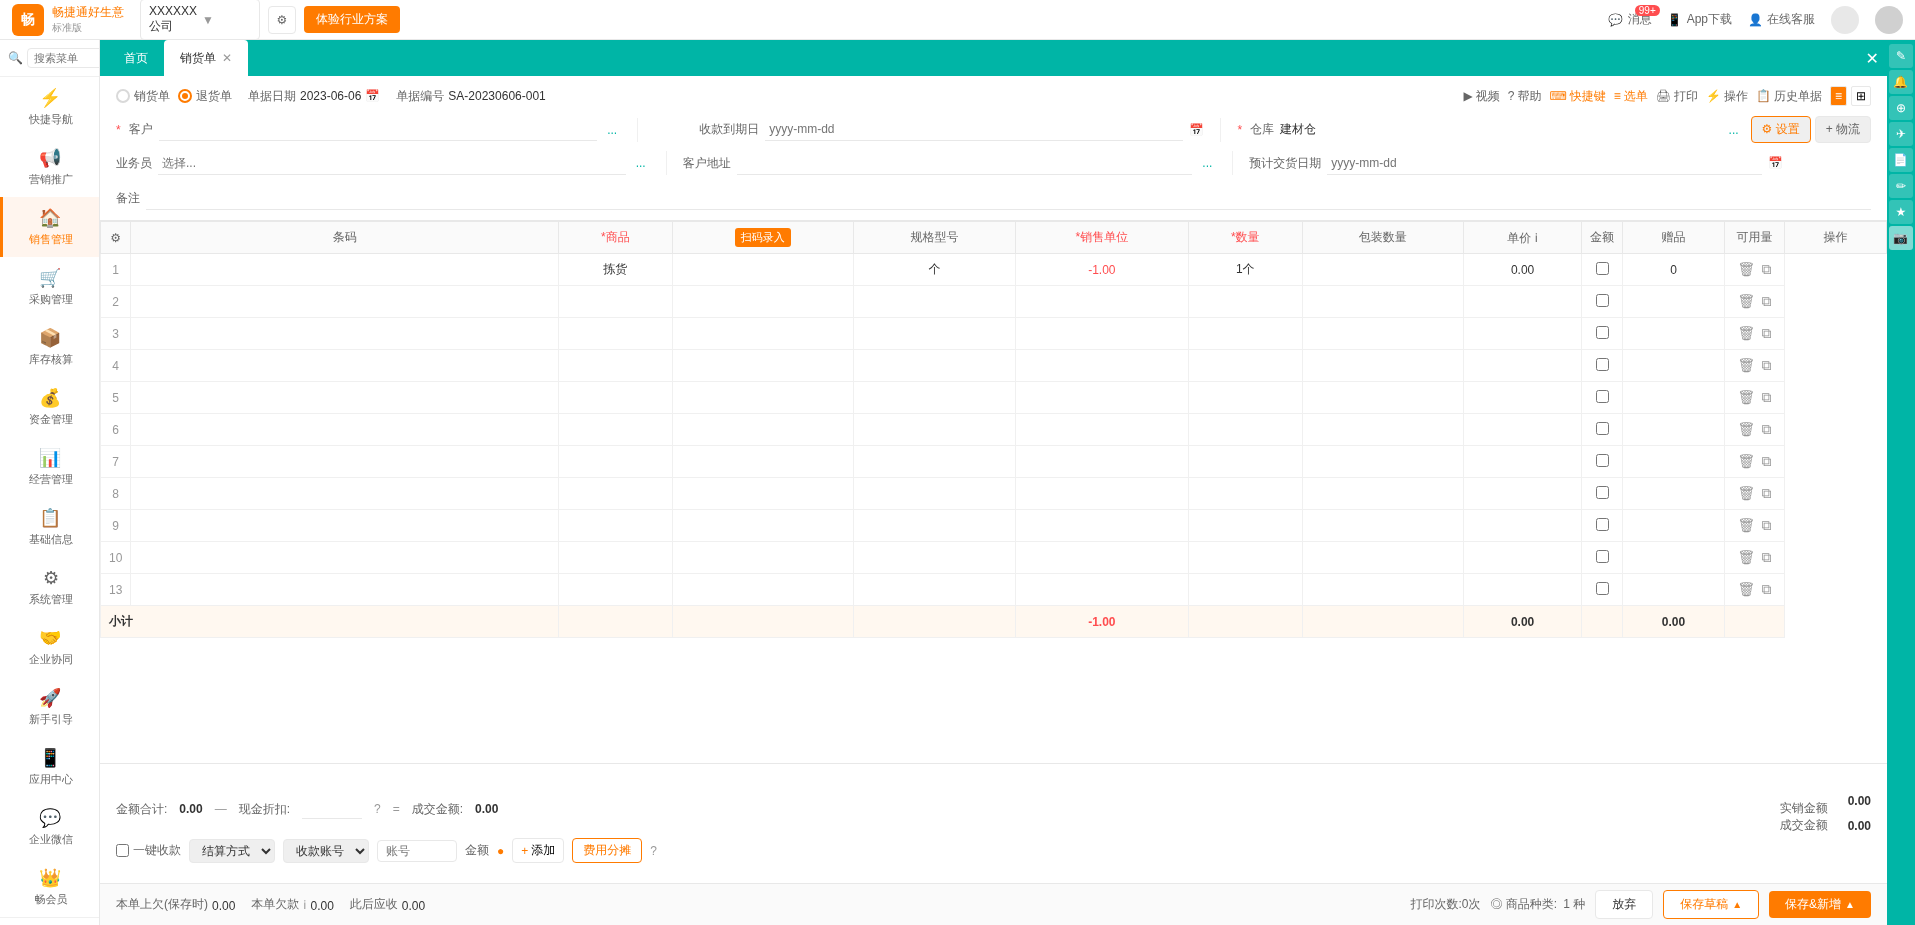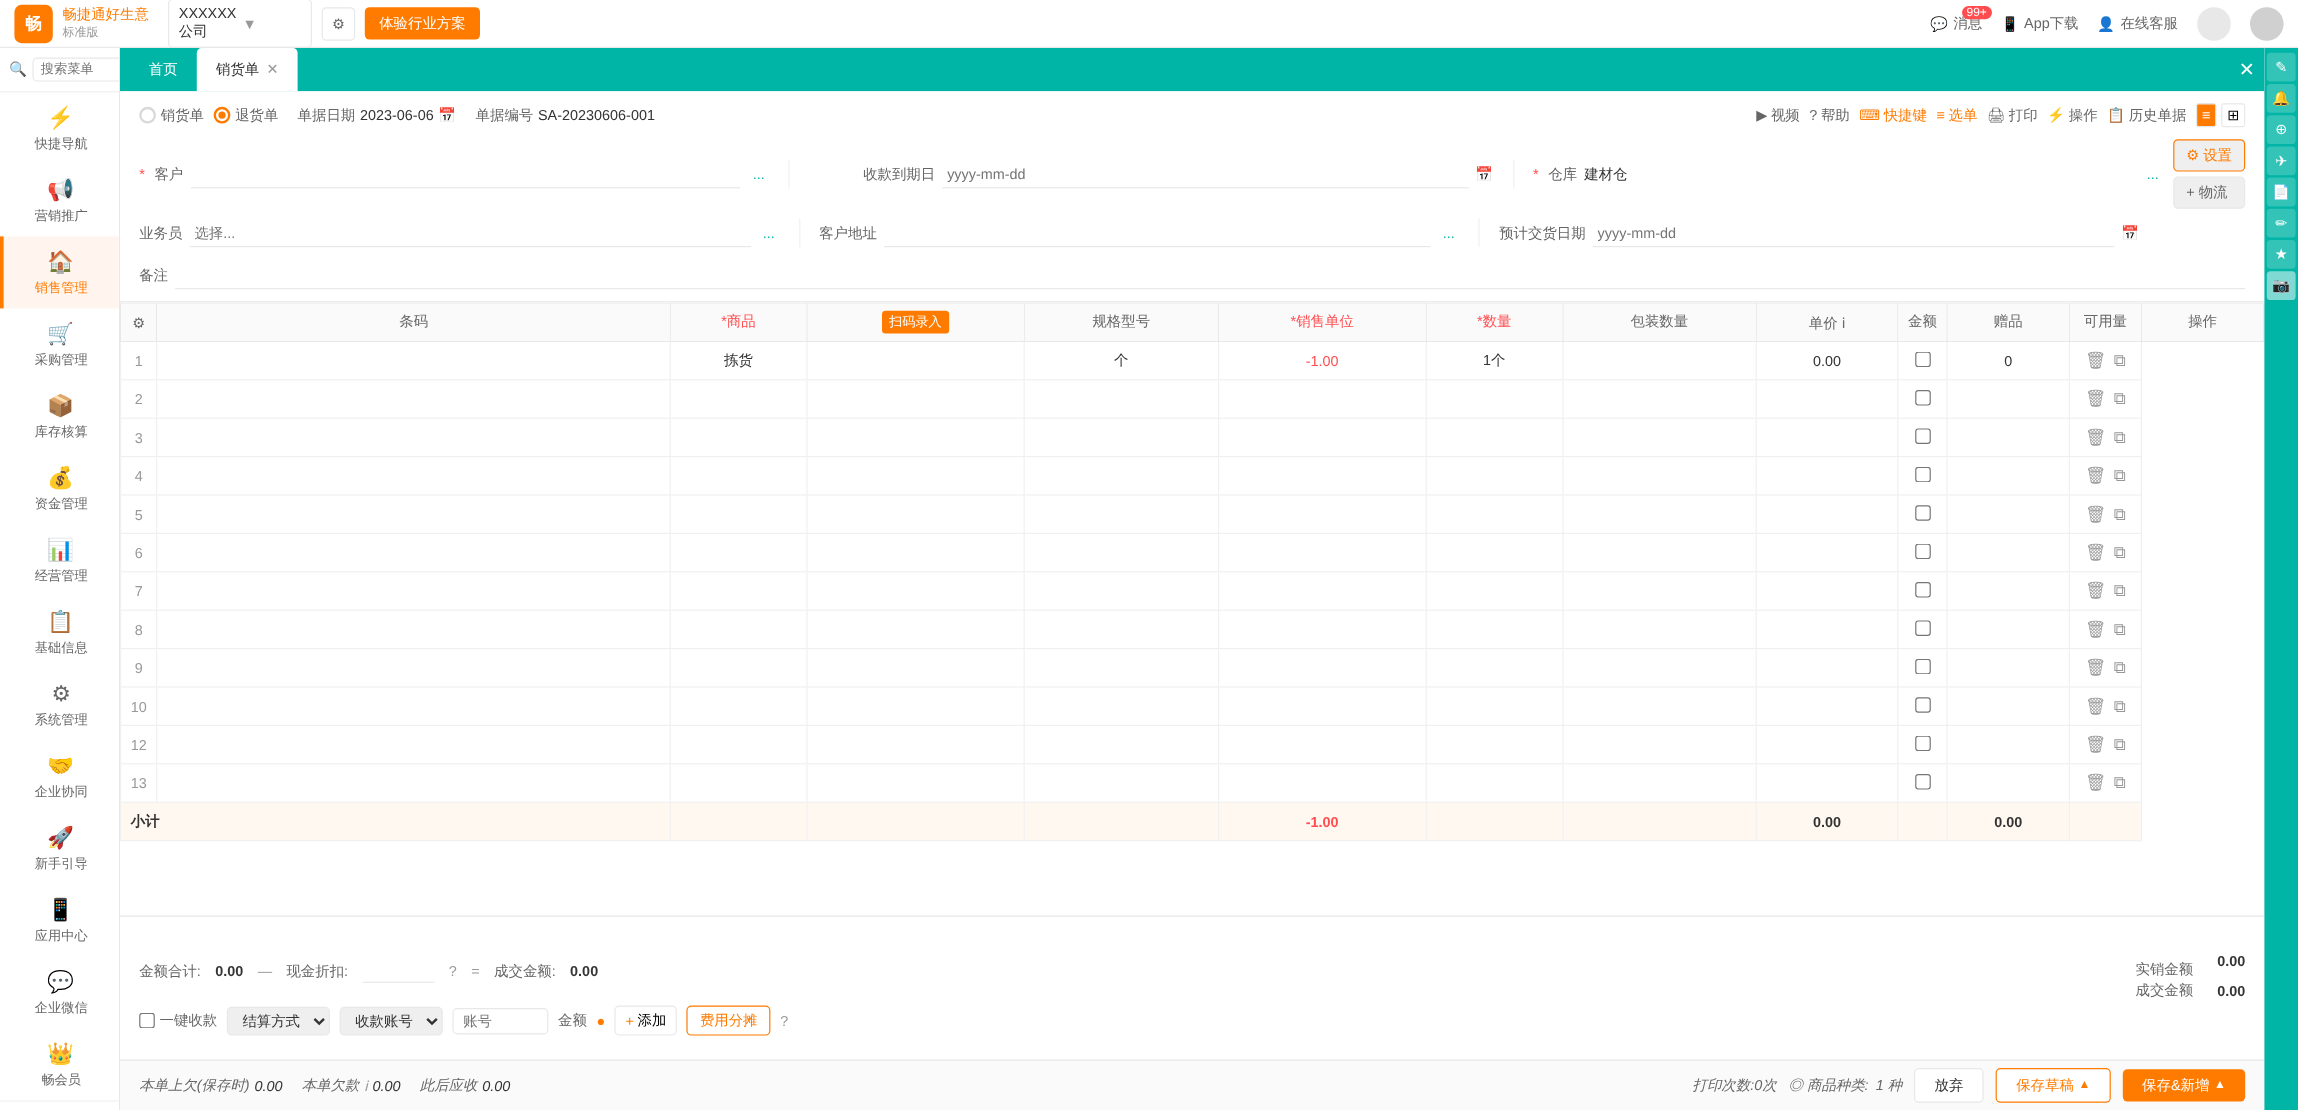--- a/index.html
+++ b/index.html
@@ -61,21 +61,21 @@
     .form-rows { display: flex; flex-direction: column; gap: 8px; }
     .form-row { display: flex; align-items: center; gap: 0; }
     .form-field { display: flex; align-items: center; gap: 6px; flex: 1; min-width: 0; }
     .form-label { color: #666; white-space: nowrap; flex-shrink: 0; }
     .required-star { color: #ff4d4f; margin-right: 2px; }
     .form-input { flex: 1; border: none; border-bottom: 1px solid #e8e8e8; padding: 4px 4px; color: #333; outline: none; min-width: 0; }
     .form-input.placeholder { color: #bbb; }
     .ellipsis-btn { color: #00b5a6; cursor: pointer; padding: 0 4px; }
     .cal-icon { color: #999; cursor: pointer; }
     .form-divider { width: 1px; background: #f0f0f0; height: 24px; margin: 0 16px; }
-    .side-btns { display: flex; flex-direction: column; gap: 4px; }
+    .side-btns { display: flex; flex-direction: row; gap: 4px; }
     .side-btn { border: 1px solid #e8e8e8; border-radius: 4px; padding: 4px 10px; cursor: pointer; color: #666; font-size: 12px; display: flex; align-items: center; gap: 4px; white-space: nowrap; }
     .side-btn.orange-outline { border-color: #ff7b00; color: #ff7b00; }
     .remarks-row { display: flex; align-items: center; gap: 6px; margin-top: 4px; }
 
     
     .table-container { flex: 1; overflow: auto; background: #fff; }
     .data-table { width: 100%; border-collapse: collapse; }
     .data-table th { background: #fafafa; border: 1px solid #e8e8e8; padding: 6px 8px; text-align: center; color: #666; font-weight: normal; white-space: nowrap; position: sticky; top: 0; z-index: 1; }
     .data-table th.required { color: #ff4d4f; }
     .data-table td { border: 1px solid #f0f0f0; padding: 5px 8px; text-align: center; color: #333; height: 32px; }
@@ -101,21 +101,21 @@
     .checkbox-label { display: flex; align-items: center; gap: 4px; color: #666; cursor: pointer; }
     .select-box { border: 1px solid #e8e8e8; border-radius: 4px; padding: 3px 8px; color: #333; outline: none; }
     .text-input-sm { border: 1px solid #e8e8e8; border-radius: 4px; padding: 3px 8px; color: #333; outline: none; width: 80px; }
     .add-btn { background: transparent; border: 1px solid #e8e8e8; border-radius: 4px; padding: 3px 8px; cursor: pointer; display: flex; align-items: center; gap: 3px; }
     .add-btn .plus { color: #ff7b00; }
     .fee-btn { border: 1px solid #ff7b00; color: #ff7b00; background: #fff; border-radius: 4px; padding: 3px 10px; cursor: pointer; }
     .help-icon { color: #999; cursor: pointer; }
 
     
     .status-bar { background: #fafafa; border-top: 1px solid #e8e8e8; padding: 6px 16px; display: flex; align-items: center; gap: 16px; flex-shrink: 0; }
-    .status-item { color: #666; display: flex; align-items: center; gap: 4px; font-style: italic; }
+    .status-item { color: #666; display: flex; align-items: flex-end; gap: 4px; }
     .status-value { color: #333; }
     .status-bar-right { margin-left: auto; display: flex; align-items: center; gap: 10px; }
     .discard-btn { border: 1px solid #e8e8e8; background: #fff; border-radius: 4px; padding: 5px 16px; cursor: pointer; color: #333; }
     .save-draft-btn { border: 1px solid #ff7b00; background: #fff; color: #ff7b00; border-radius: 4px; padding: 5px 16px; cursor: pointer; display: flex; align-items: center; gap: 4px; }
     .save-new-btn { background: #ff7b00; color: #fff; border: none; border-radius: 4px; padding: 5px 16px; cursor: pointer; display: flex; align-items: center; gap: 4px; }
     .btn-arrow { font-size: 10px; }
 
     
     .right-panel { width: 28px; background: #00b5a6; display: flex; flex-direction: column; align-items: center; padding: 4px 0; gap: 2px; flex-shrink: 0; }
     .right-panel-btn { width: 24px; height: 24px; background: rgba(255,255,255,0.2); border-radius: 3px; display: flex; align-items: center; justify-content: center; cursor: pointer; color: #fff; font-size: 12px; }
@@ -568,39 +568,20 @@
     <td class="checkbox-cell"><input type="checkbox" style=""></td>
     <td></td>
     <td class="col-action">
       <div class="action-icons">
         <span class="action-icon">🗑</span>
         <span class="action-icon">⧉</span>
       </div>
     </td>
   </tr>
                 <tr>
-    <td class="row-num">12</td>
-    <td><input type="text" style="border: none; width: 100%; outline: none;" value=""></td>
-    <td></td>
-    <td></td>
-    <td></td>
-    <td class=""></td>
-    <td></td>
-    <td></td>
-    <td></td>
-    <td class="checkbox-cell"><input type="checkbox" style=""></td>
-    <td></td>
-    <td class="col-action">
-      <div class="action-icons">
-        <span class="action-icon">🗑</span>
-        <span class="action-icon">⧉</span>
-      </div>
-    </td>
-  </tr>
-                <tr>
     <td class="row-num">13</td>
     <td><input type="text" style="border: none; width: 100%; outline: none;" value=""></td>
     <td></td>
     <td></td>
     <td></td>
     <td class=""></td>
     <td></td>
     <td></td>
     <td></td>
     <td class="checkbox-cell"><input type="checkbox" style=""></td>

